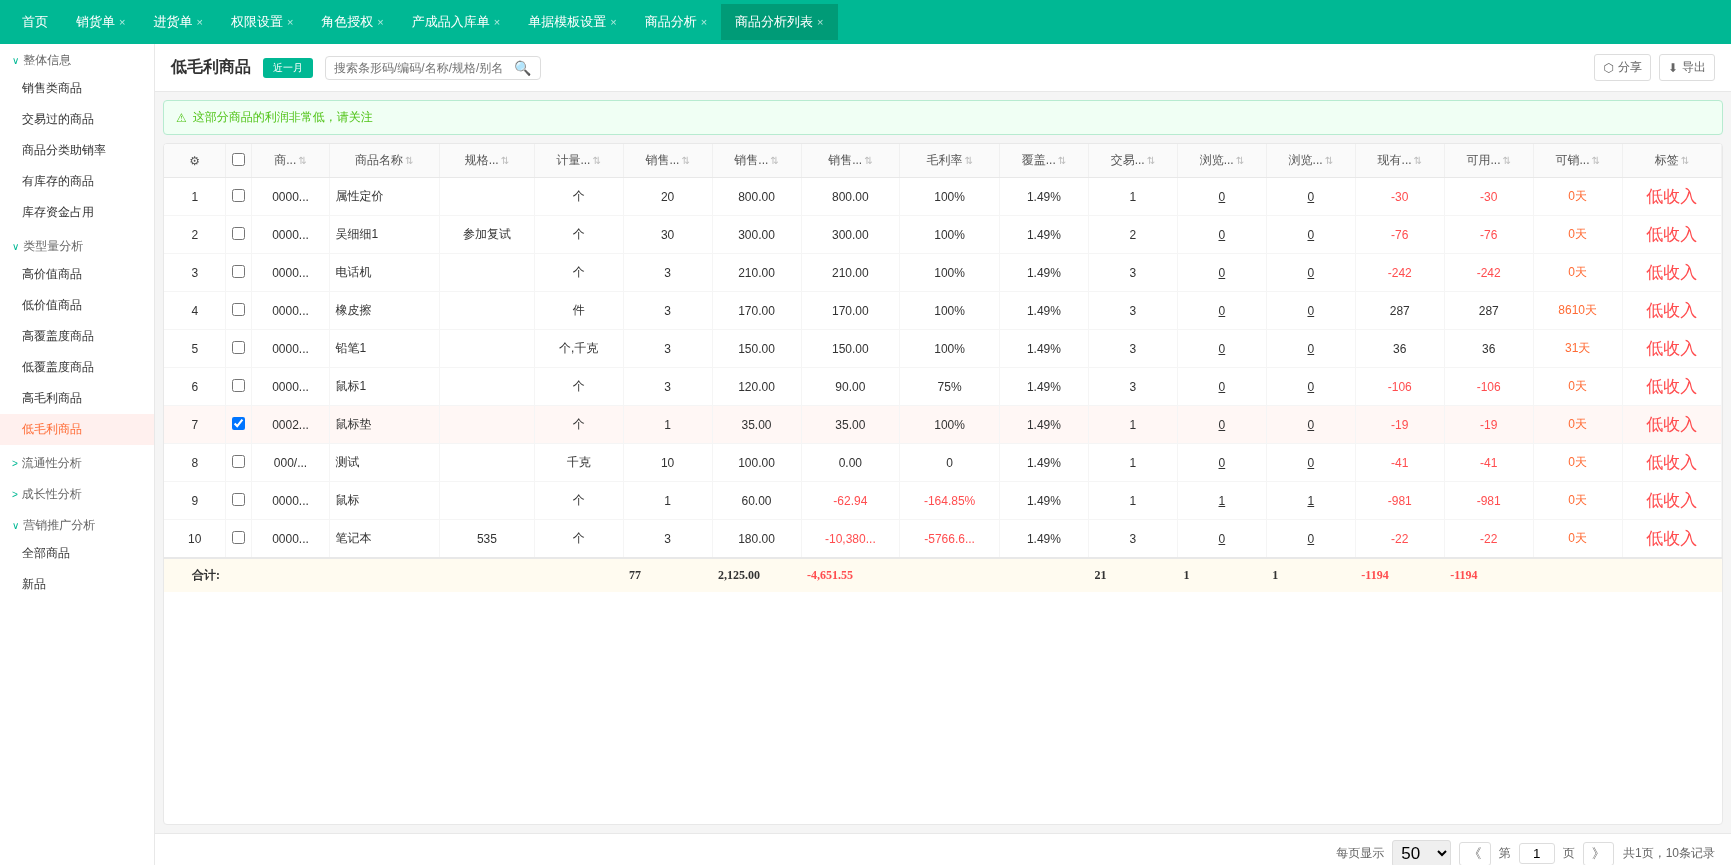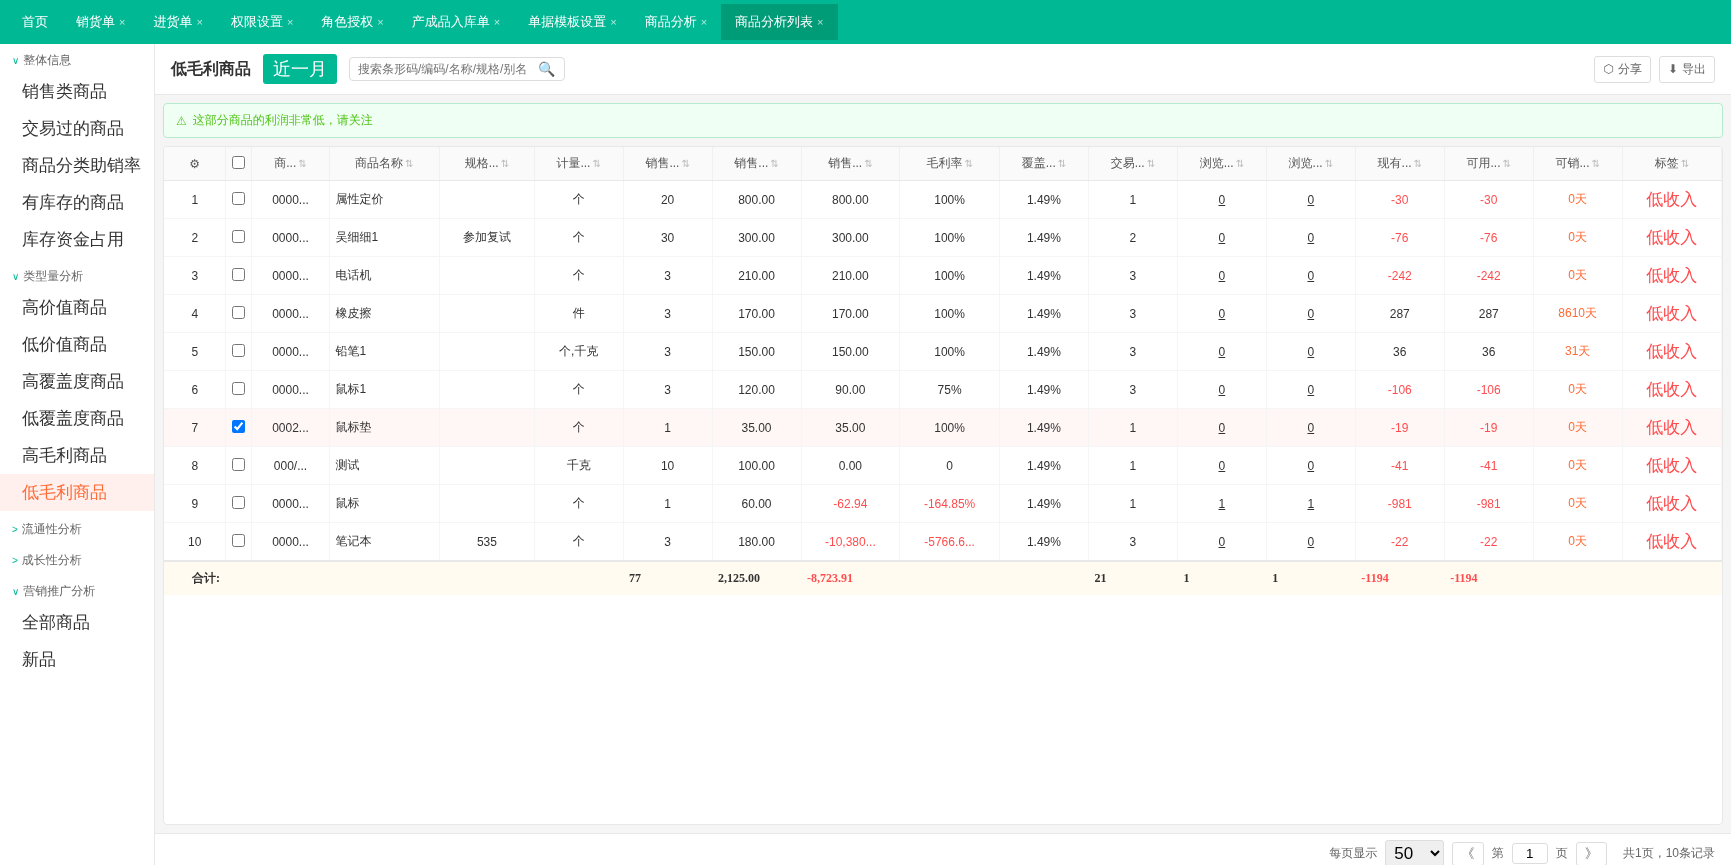--- a/index.html
+++ b/index.html
@@ -11,31 +11,31 @@
     .top-nav .nav-item.active { background: #009b77; }
     .top-nav .nav-item .close-x { margin-left: 4px; opacity: 0.7; font-size: 11px; }
 
     
     .main-layout { display: flex; height: calc(865px - 36px); }
 
     
     .sidebar { width: 155px; background: #fff; border-right: 1px solid #e8e8e8; overflow-y: auto; flex-shrink: 0; }
     .sidebar-group-title { padding: 8px 12px 4px; color: #666; font-size: 12px; display: flex; align-items: center; cursor: pointer; }
     .sidebar-group-title .arrow { margin-right: 4px; font-size: 10px; color: #00b894; }
-    .sidebar-item { padding: 7px 12px 7px 22px; cursor: pointer; color: #333; font-size: 17px; white-space: nowrap; }
+    .sidebar-item { padding: 7px 12px 7px 22px; cursor: pointer; color: #333; font-size: 12px; white-space: nowrap; }
     .sidebar-item.active { background: #fff0ee; color: #ff6b35; }
     .sidebar-section { margin-bottom: 2px; }
 
     
     .content { flex: 1; overflow: hidden; display: flex; flex-direction: column; background: #f5f5f5; }
 
     
     .content-header { background: #fff; padding: 10px 16px; display: flex; align-items: center; gap: 12px; border-bottom: 1px solid #e8e8e8; }
     .content-header h2 { font-size: 16px; font-weight: bold; color: #333; }
-    .period-btn { background: #00b894; color: #fff; border: none; padding: 3px 10px; border-radius: 3px; cursor: pointer; font-size: 18px; }
+    .period-btn { background: #00b894; color: #fff; border: none; padding: 3px 10px; border-radius: 3px; cursor: pointer; font-size: 10px; }
     .search-box { border: 1px solid #ddd; border-radius: 4px; padding: 3px 8px; display: flex; align-items: center; gap: 4px; width: 216px; }
     .search-box input { border: none; outline: none; font-size: 12px; width: 100%; color: #999; }
     .header-actions { margin-left: auto; display: flex; gap: 8px; }
     .action-btn { color: #666; cursor: pointer; font-size: 12px; display: flex; align-items: center; gap: 4px; padding: 4px 8px; border: 1px solid #ddd; border-radius: 3px; background: #fff; }
 
     
     .alert-banner { background: #f0fff4; border: 1px solid #b7ebd0; margin: 8px; padding: 8px 12px; border-radius: 4px; color: #52c41a; font-size: 12px; display: flex; align-items: center; gap: 6px; }
 
     
     .table-area { flex: 1; overflow: auto; margin: 0 8px 8px; background: #fff; border: 1px solid #e8e8e8; border-radius: 4px; }
@@ -371,21 +371,21 @@
           <tr>
 
           <td style="text-align: right; font-weight: bold;">合计:</td>
               <td></td>
               <td></td>
               <td></td>
               <td></td>
               <td></td>
               <td>77</td>
               <td>2,125.00</td>
-              <td style="color: rgb(255, 77, 79);">-8,723.91</td>
+              <td style="color: rgb(255, 77, 79);">-4,651.55</td>
               <td></td>
               <td></td>
               <td>21</td>
               <td>1</td>
               <td>1</td>
               <td style="color: rgb(255, 77, 79);">-1194</td>
               <td style="color: rgb(255, 77, 79);">-1194</td>
               <td></td>
               <td></td>
             </tr>
@@ -398,16 +398,16 @@
       <select>
         <option>50</option>
         <option>100</option>
         <option>200</option>
       </select>
       <button class="page-btn">《</button>
       <span>第</span>
       <input class="page-input" type="text" value="1" style="">
       <span>页</span>
       <button class="page-btn">》</button>
-      <span style="margin-left:8px;">共1页，10条记录</span>
+      <span style="margin-left:1px;">共1页，10条记录</span>
     </div>
   </div>
 </div>
 
 </body></html>

